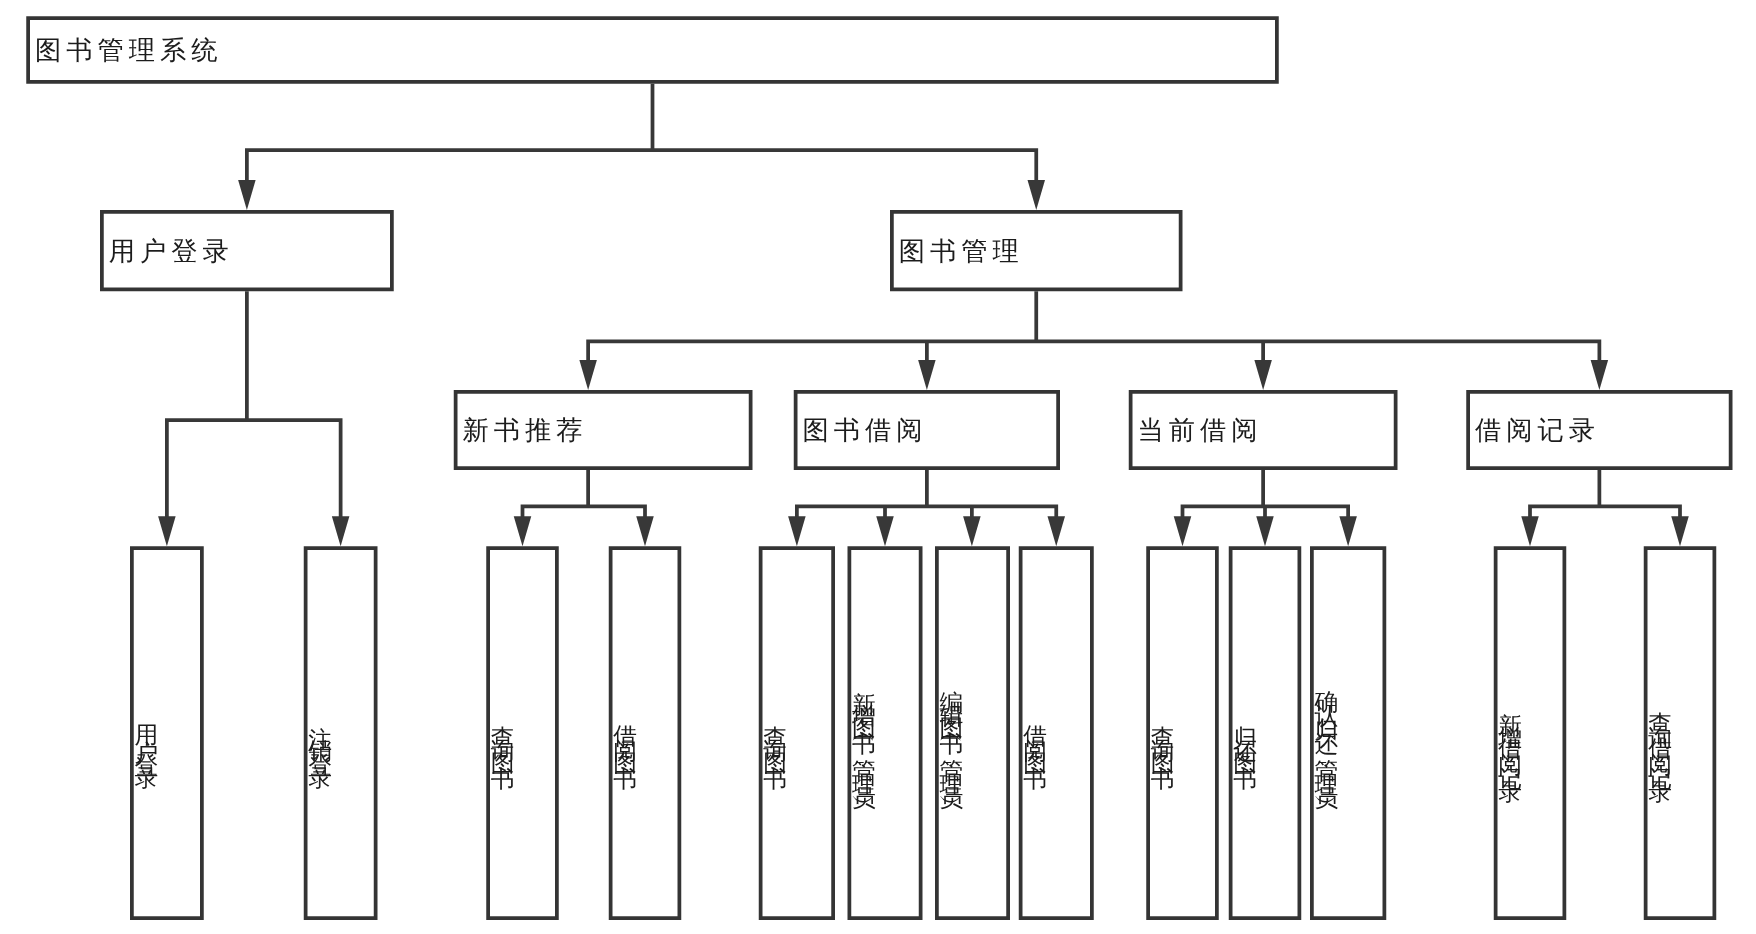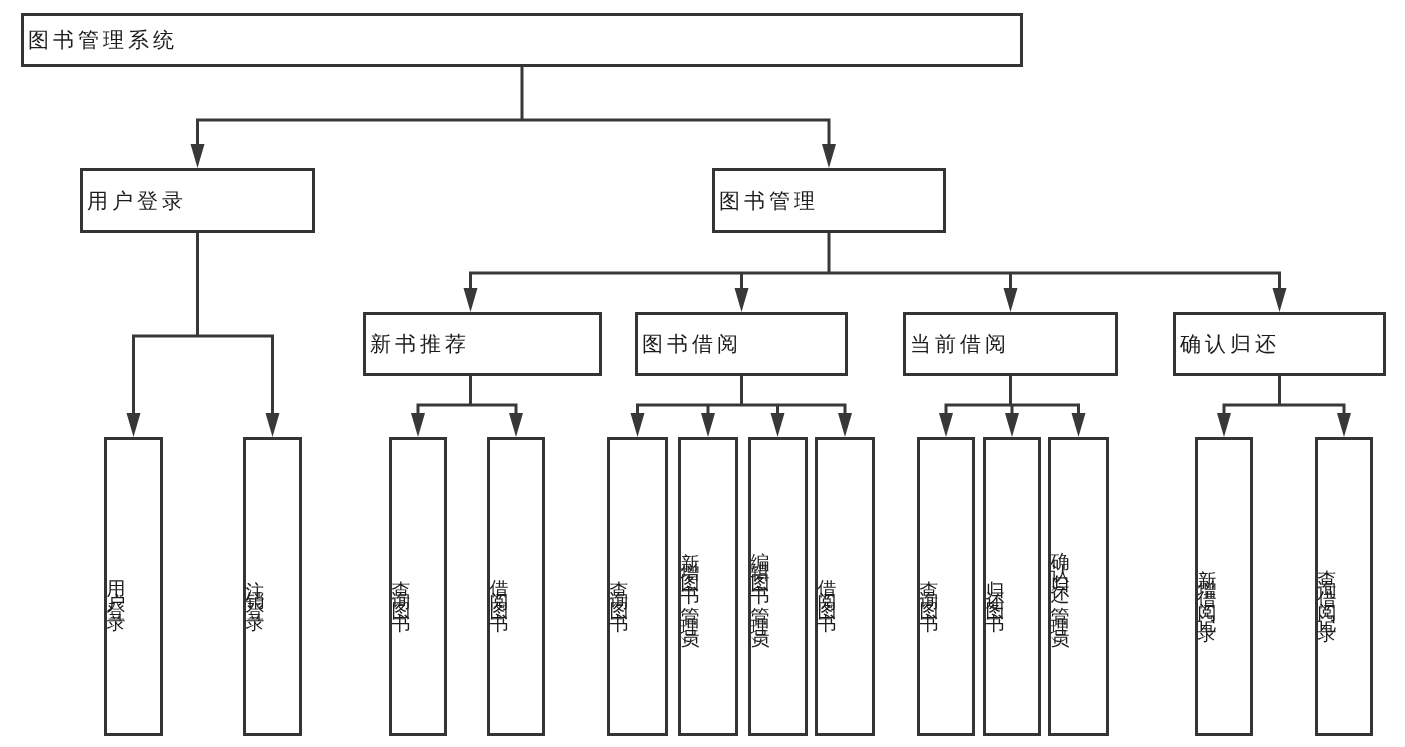--- a/index.html
+++ b/index.html
@@ -77,21 +77,21 @@
   <div class="node h" style="left:363px;top:312px;width:239px;height:64px;">
     <span class="lbl">新书推荐</span>
   </div>
   <div class="node h" style="left:903px;top:312px;width:215px;height:64px;">
     <span class="lbl">当前借阅</span>
   </div>
   <div class="node h" style="left:635px;top:312px;width:213px;height:64px;">
     <span class="lbl">图书借阅</span>
   </div>
   <div class="node h" style="left:1173px;top:312px;width:213px;height:64px;">
-    <span class="lbl">确认归还</span>
+    <span class="lbl">借阅记录</span>
   </div>
 
   <div class="node v" style="left:104px;top:437px;width:59px;height:299px;">
     <span class="lbl">用户登录</span>
   </div>
   <div class="node v" style="left:243px;top:437px;width:59px;height:299px;">
     <span class="lbl">注销登录</span>
   </div>
 
   <div class="node v" style="left:389px;top:437px;width:58px;height:299px;">

